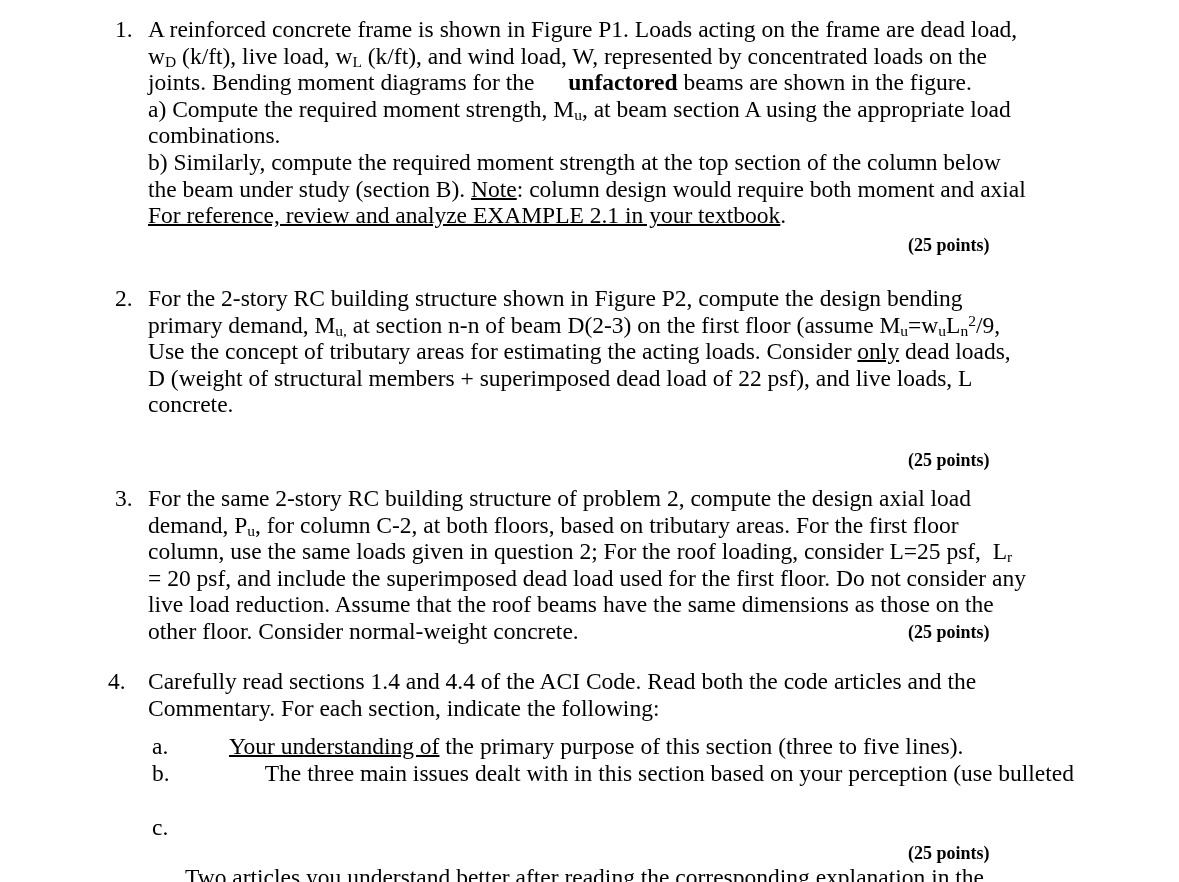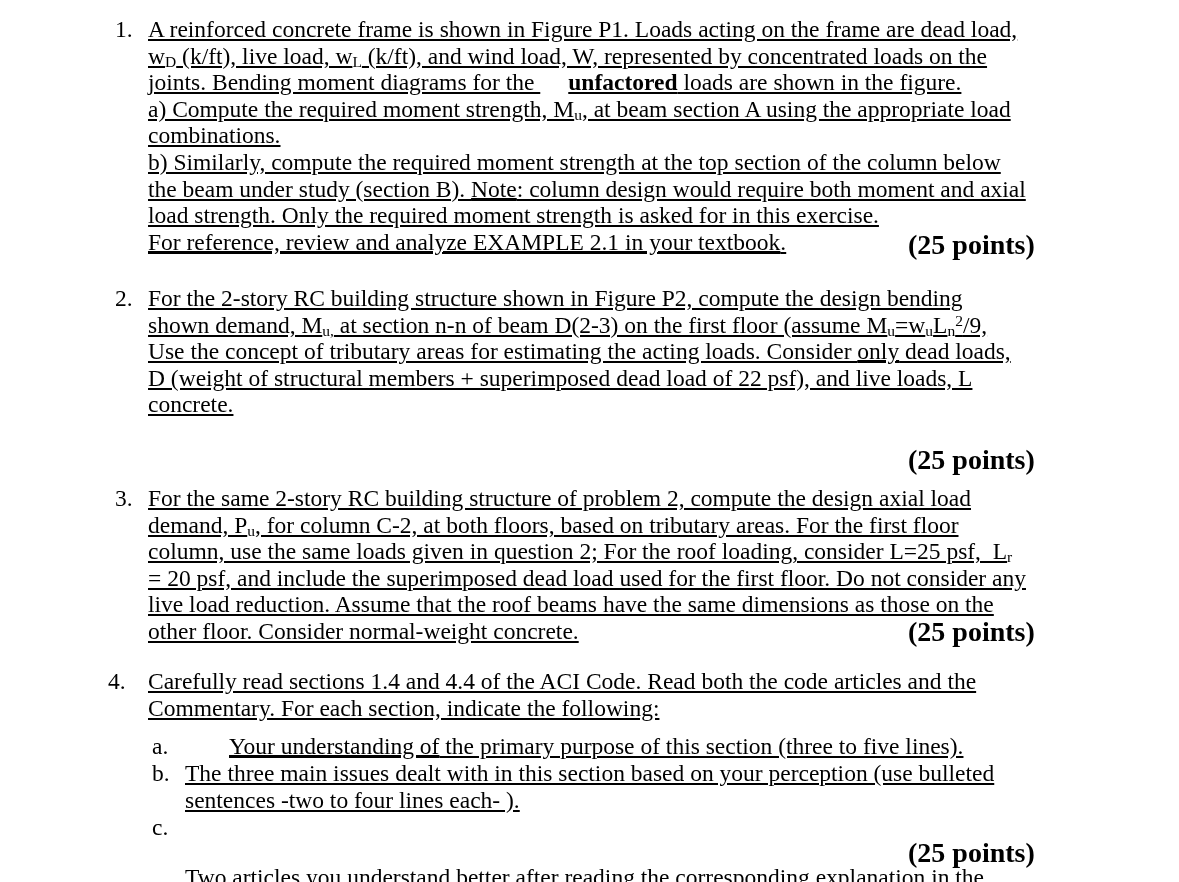--- a/index.html
+++ b/index.html
@@ -21,21 +21,20 @@
     height: 882px;
     background: #ffffff;
   }
 
   
   .qblock {
     position: absolute;
     font-size: 23.5px;
     line-height: 26.6px;
     text-align: left;
-    text-decoration: underline;
   }
   .marker {
     position: absolute;
     font-size: 23.5px;
     line-height: 26.6px;
   }
   .line {
     white-space: pre;
   }
 
@@ -48,49 +47,48 @@
     line-height: 0;
   }
   sup {
     font-size: 0.66em;
     vertical-align: 0.44em;
     line-height: 0;
   }
   .pts-abs {
     position: absolute;
     font-weight: bold;
-    font-size: 28px;
+    font-size: 18px;
     line-height: 26.6px;
   }
 </style>
 </head>
 <body>
 
 <div class="page">
 
   <div class="marker" style="left:115px; top:16px;">1.</div>
 
   <div class="qblock" style="left:148px; top:16px; width:900px;">
     <div class="line">A reinforced concrete frame is shown in Figure P1. Loads acting on the frame are dead load,</div>
     <div class="line"><span>w</span><sub>D</sub><span> (k/ft), live load, w</span><sub>L</sub><span> (k/ft), and wind load, W, represented by concentrated loads on the</span></div>
-    <div class="line"><span>joints. Bending moment diagrams for the </span><b>unfactored</b><span> loads are shown in the figure.</span></div>
+    <div class="line"><span>joints. Bending moment diagrams for the </span><b>unfactored</b><span> beams are shown in the figure.</span></div>
     <div class="line"><span>a) Compute the required moment strength, M</span><sub>u</sub><span>, at beam section A using the appropriate load</span></div>
     <div class="line">combinations.</div>
     <div class="line">b) Similarly, compute the required moment strength at the top section of the column below</div>
     <div class="line"><span>the beam under study (section B). </span><u>Note</u><span>: column design would require both moment and axial</span></div>
-    <div class="line">load strength. Only the required moment strength is asked for in this exercise.</div>
     <div class="line"><u>For reference, review and analyze EXAMPLE 2.1 in your textbook</u><span>.</span></div>
   </div>
   <div class="pts-abs" style="left:908px; top:232px;">(25 points)</div>
 
   <div class="marker" style="left:115px; top:285px;">2.</div>
 
   <div class="qblock" style="left:148px; top:285px; width:900px;">
     <div class="line">For the 2-story RC building structure shown in Figure P2, compute the design bending</div>
-    <div class="line"><span>shown demand, M</span><sub>u,</sub><span> at section n-n of beam D(2-3) on the first floor (assume M</span><sub>u</sub><span>=w</span><sub>u</sub><span>L</span><sub>n</sub><sup>2</sup><span>/9,</span></div>
+    <div class="line"><span>primary demand, M</span><sub>u,</sub><span> at section n-n of beam D(2-3) on the first floor (assume M</span><sub>u</sub><span>=w</span><sub>u</sub><span>L</span><sub>n</sub><sup>2</sup><span>/9,</span></div>
     <div class="line"><span>Use the concept of tributary areas for estimating the acting loads. Consider </span><u>only</u><span> dead loads,</span></div>
     <div class="line">D (weight of structural members + superimposed dead load of 22 psf), and live loads, L</div>
     <div class="line">concrete.</div>
   </div>
   <div class="pts-abs" style="left:908px; top:447px;">(25 points)</div>
 
   <div class="marker" style="left:115px; top:485px;">3.</div>
 
   <div class="qblock" style="left:148px; top:485px; width:900px;">
     <div class="line">For the same 2-story RC building structure of problem 2, compute the design axial load</div>
@@ -108,23 +106,22 @@
     <div class="line">Carefully read sections 1.4 and 4.4 of the ACI Code. Read both the code articles and the</div>
     <div class="line">Commentary. For each section, indicate the following:</div>
   </div>
 
   <div class="marker" style="left:152px; top:733px;">a.</div>
   <div class="qblock" style="left:185px; top:733px; width:880px;margin-left:44px;">
     <div class="line"><u>Your understanding of</u><span> the primary purpose of this section (three to five lines).</span></div>
   </div>
 
   <div class="marker" style="left:152px; top:760px;">b.</div>
-  <div class="qblock" style="left:185px; top:760px; width:880px;">
+  <div class="qblock" style="left:194px; top:760px; width:880px;text-align:right;">
     <div class="line">The three main issues dealt with in this section based on your perception (use bulleted</div>
-    <div class="line">sentences -two to four lines each- ).</div>
   </div>
 
   <div class="marker" style="left:152px; top:814px;">c.</div>
   <div class="qblock" style="left:185px; top:838px; width:880px;margin-top:26px;">
     <div class="line">Two articles you understand better after reading the corresponding explanation in the</div>
     <div class="line">Commentary.</div>
   </div>
 
   <div class="pts-abs" style="left:908px; top:840px;">(25 points)</div>
 

